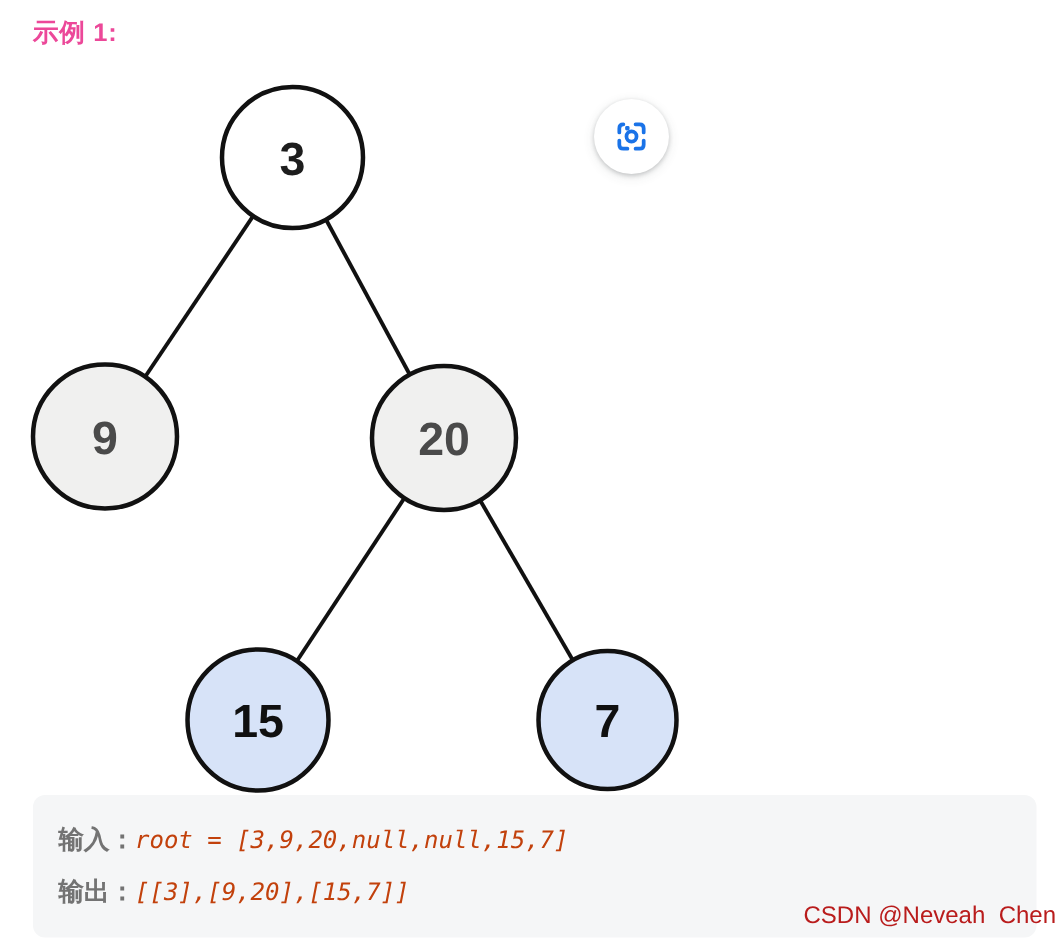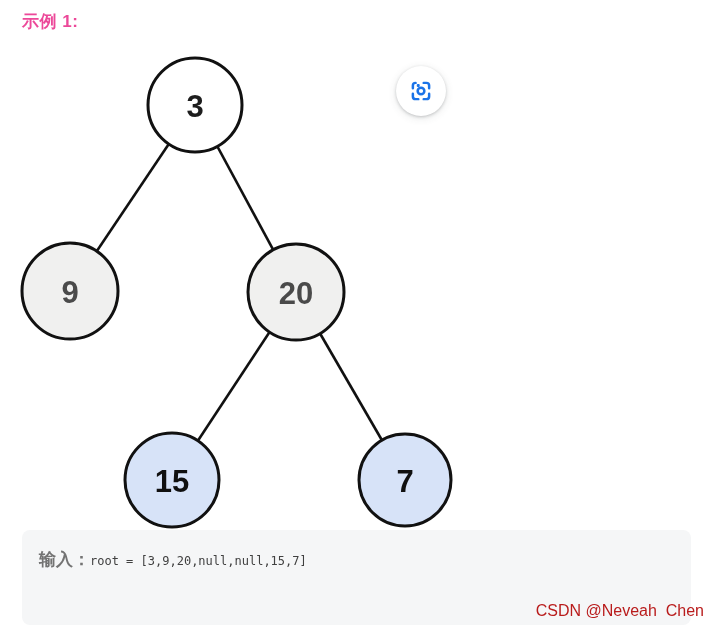--- a/index.html
+++ b/index.html
@@ -33,21 +33,21 @@
   .io-line{
     height:24px;line-height:24px;margin-bottom:11px;
     white-space:nowrap;
   }
   .io-label{
     font-family:"Liberation Serif", serif;
     font-size:17px;color:#737373;font-weight:600;
   }
   .io-code{
     font-family:"DejaVu Sans Mono","Liberation Mono",monospace;
-    font-size:12px;color:#404040;
+    font-size:16px;color:#c2410c;font-style:italic;
   }
   .watermark{
     position:absolute;right:5px;top:602px;
     font-size:16px;color:#b91c1c;
     font-family:"Liberation Sans", sans-serif;
     white-space:pre;
   }
 </style>
 </head>
 <body>
@@ -101,15 +101,18 @@
     </g>
 
     <rect x="8.1" y="5.6" width="2.7" height="2.7" rx="0.9" fill="#1a73e8"></rect>
   </svg>
 </div>
 
 <div class="io-panel">
   <div class="io-line">
     <span class="io-label">输入：</span><span class="io-code">root = [3,9,20,null,null,15,7]</span>
   </div>
+  <div class="io-line">
+    <span class="io-label">输出：</span><span class="io-code">[[3],[9,20],[15,7]]</span>
+  </div>
 </div>
 
 <div class="watermark">CSDN @Neveah  Chen</div>
 
 </body></html>

